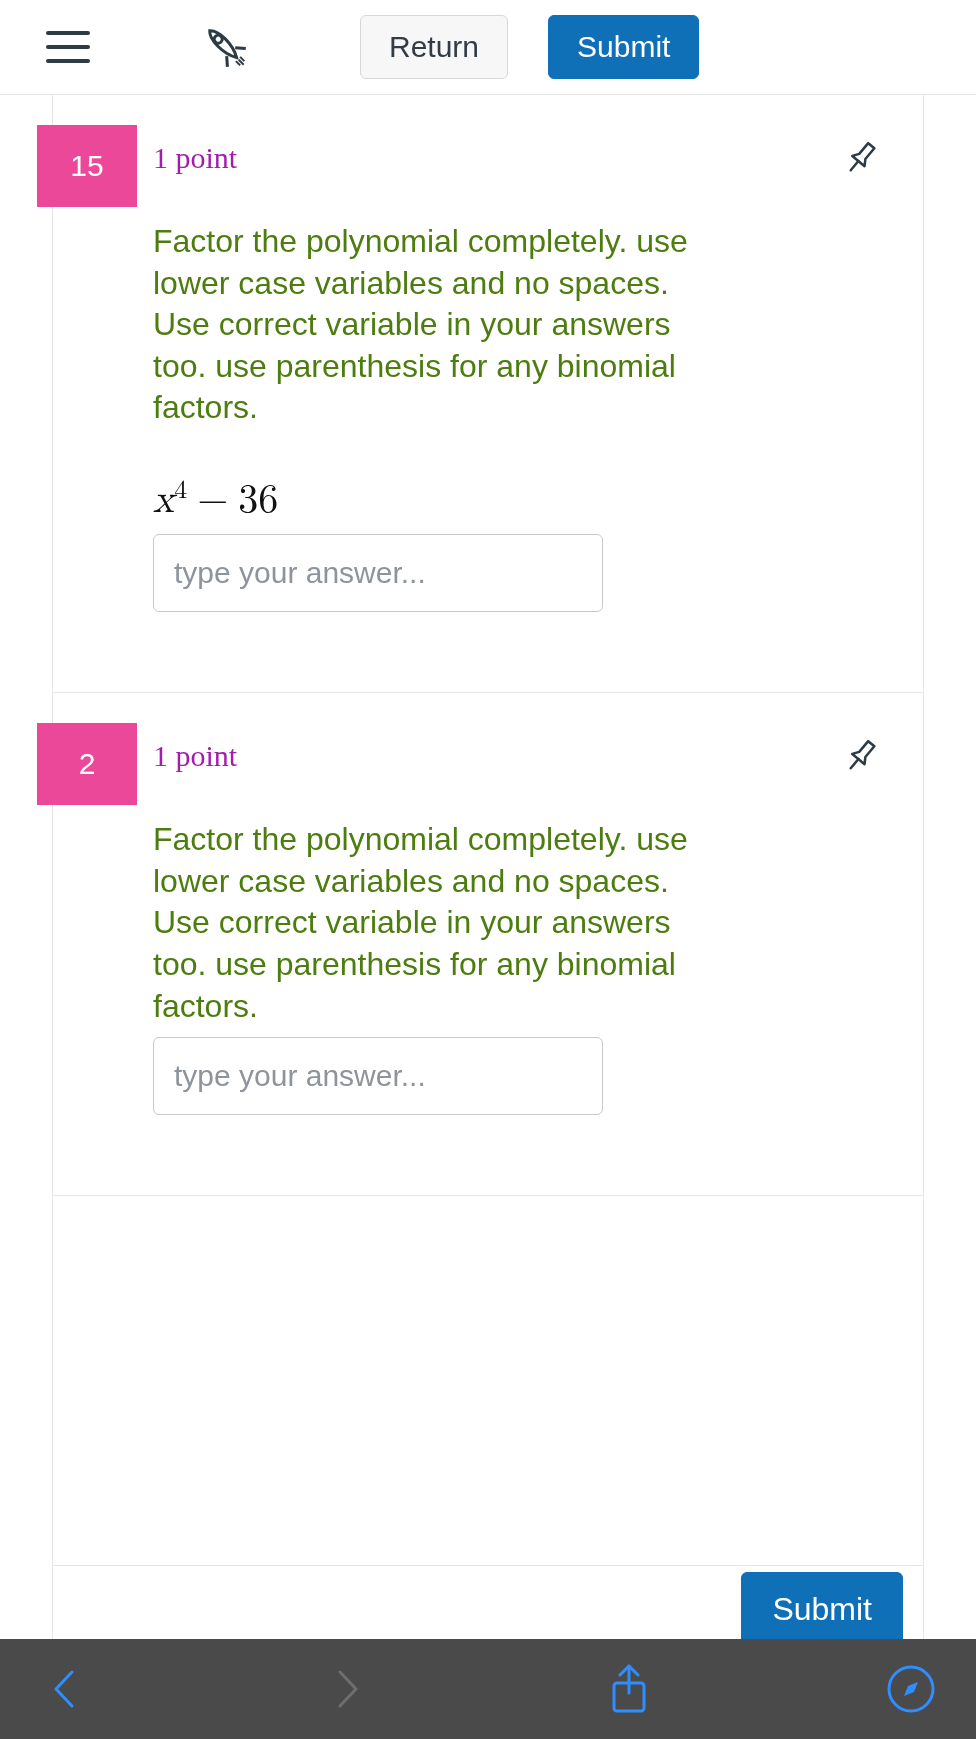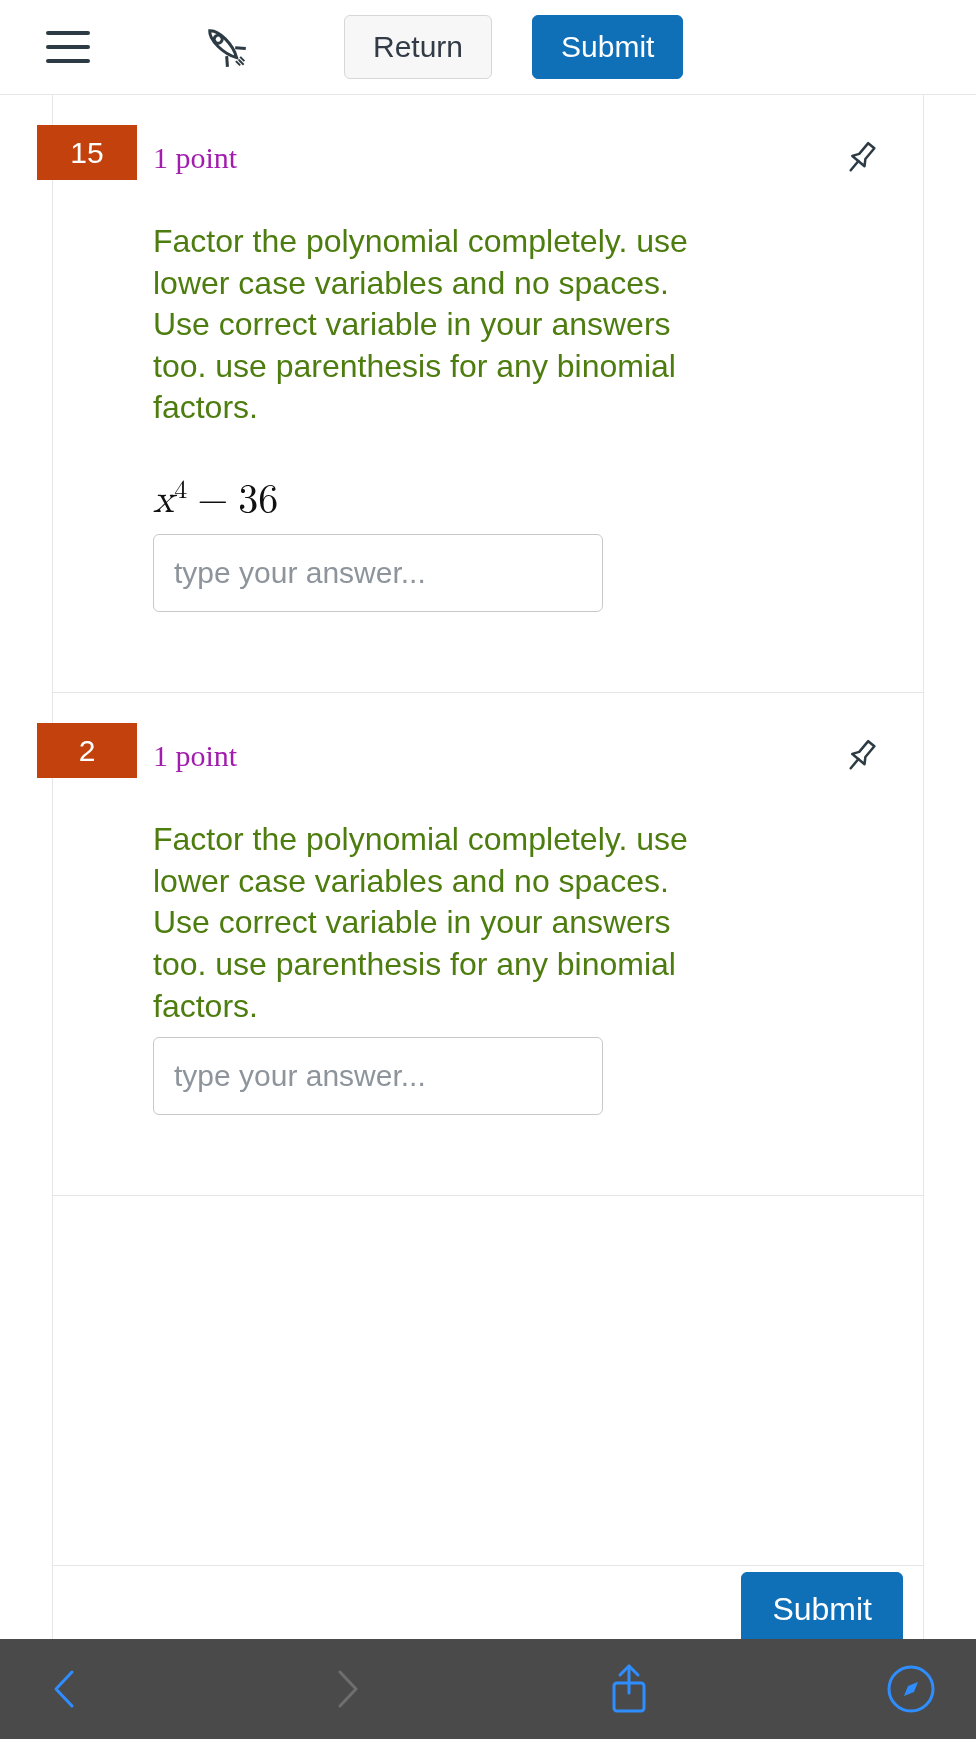--- a/index.html
+++ b/index.html
@@ -30,21 +30,21 @@
   .hamburger svg { width: 48px; height: 40px; }
   .rocket {
     width: 60px; height: 60px;
     display: flex; align-items: center; justify-content: center;
     margin-left: 100px;
     cursor: pointer;
   }
   .rocket svg { width: 54px; height: 54px; }
   .top-buttons {
     position: absolute;
-    left: 344px;
+    left: 360px;
     display: flex;
     gap: 40px;
   }
   .btn {
     font-size: 30px;
     padding: 14px 28px;
     border-radius: 6px;
     cursor: pointer;
     font-weight: 400;
   }
@@ -81,22 +81,22 @@
     position: relative;
     border-bottom: 1px solid #e6e6e6;
     padding: 30px 40px 80px 100px;
   }
 
   .qnum {
     position: absolute;
     left: -16px;
     top: 30px;
     width: 100px;
-    height: 55px;
-    background: #c2410c;
+    height: 82px;
+    background: #ec4899;
     color: #fff;
     font-size: 30px;
     display: flex; align-items: center; justify-content: center;
   }
 
   .qheader {
     display: flex;
     align-items: center;
     justify-content: space-between;
     height: 66px;

